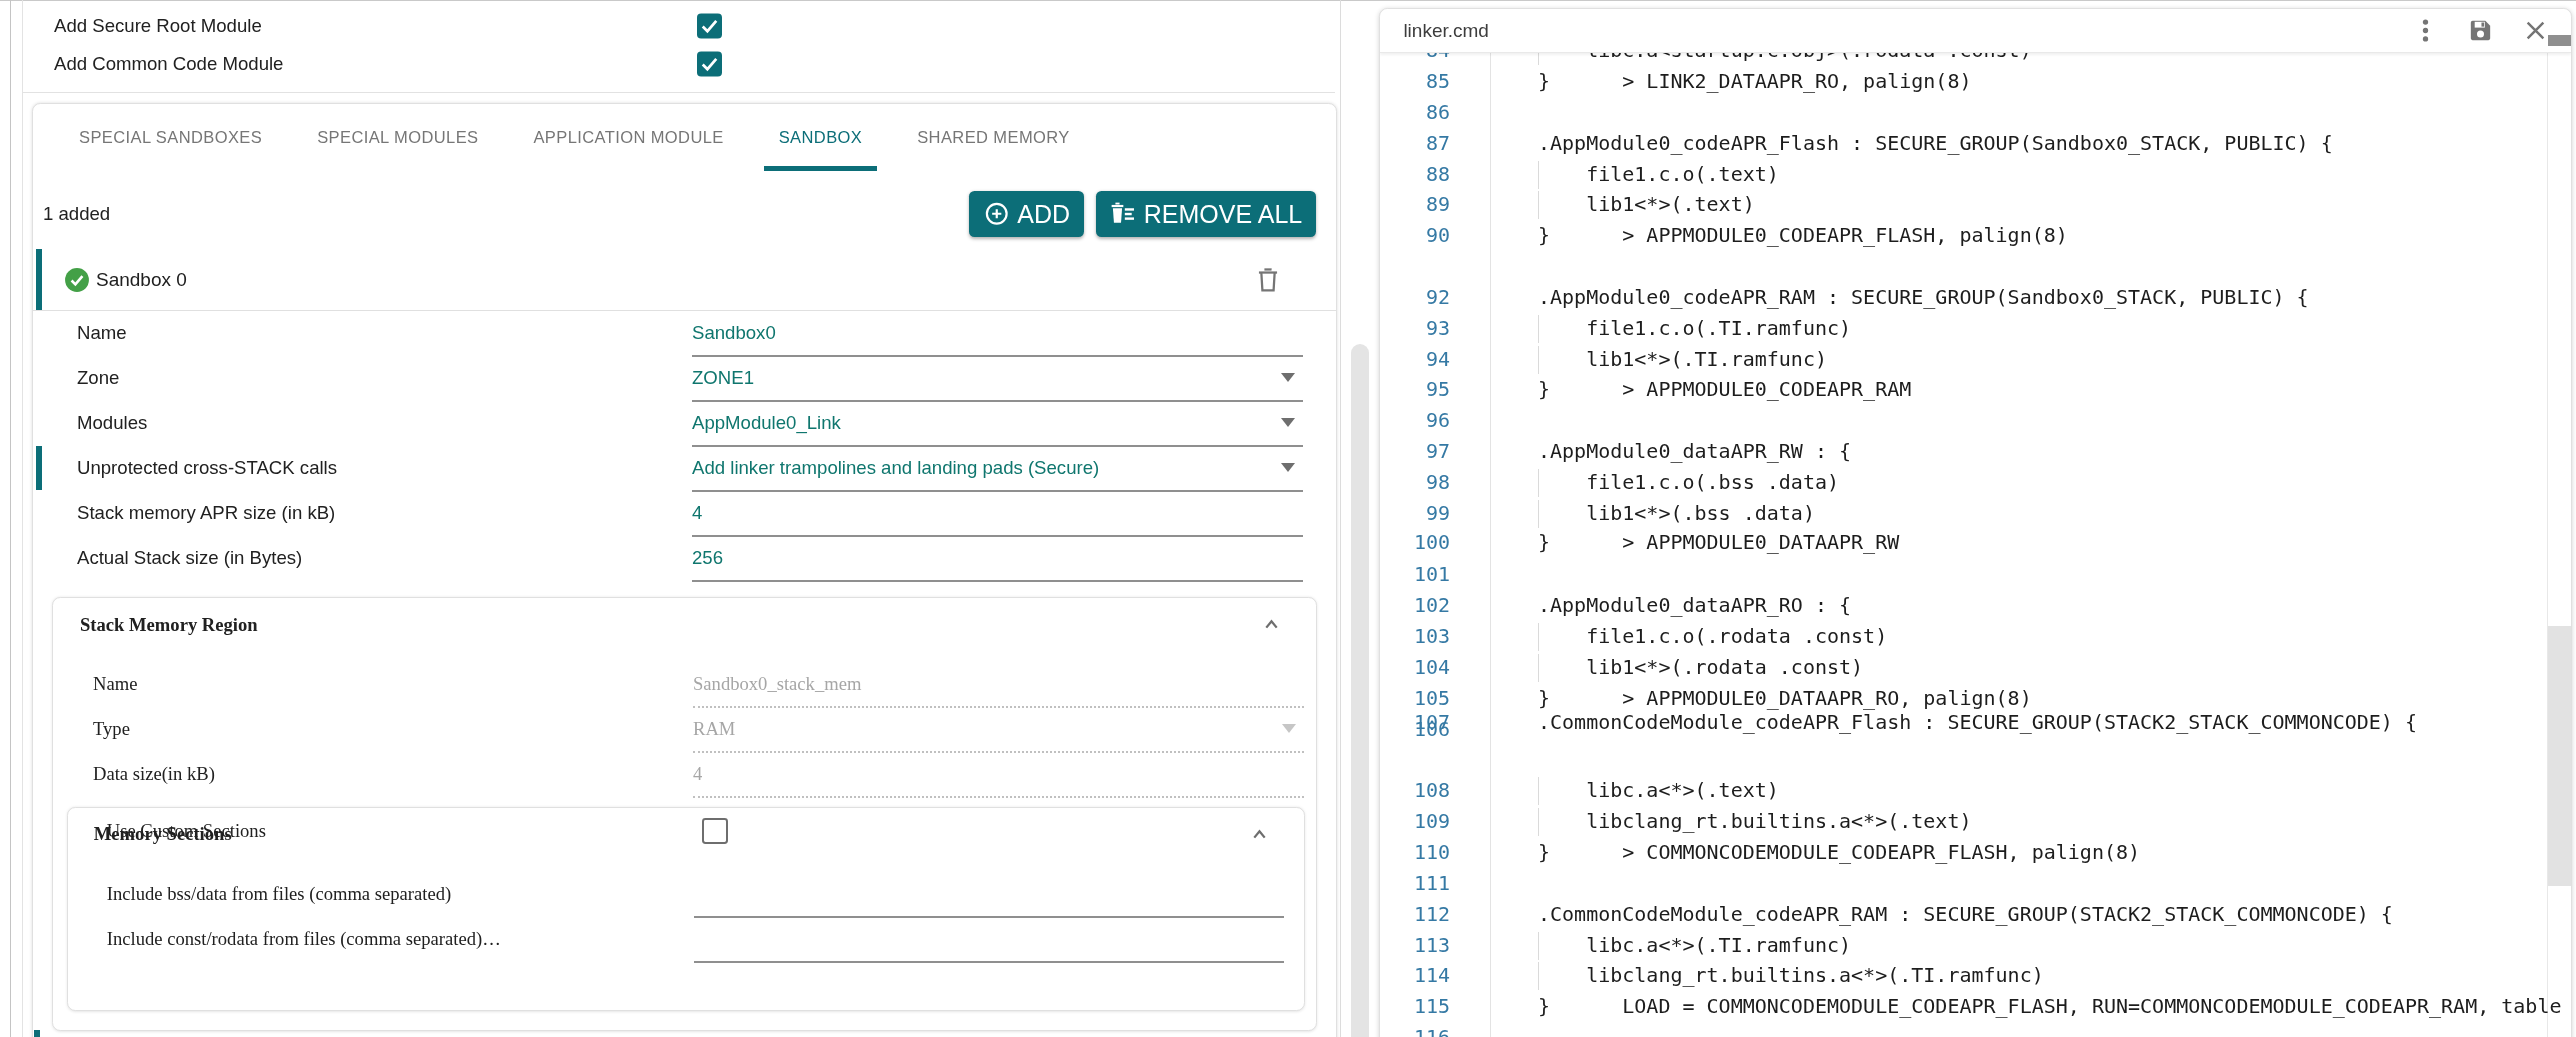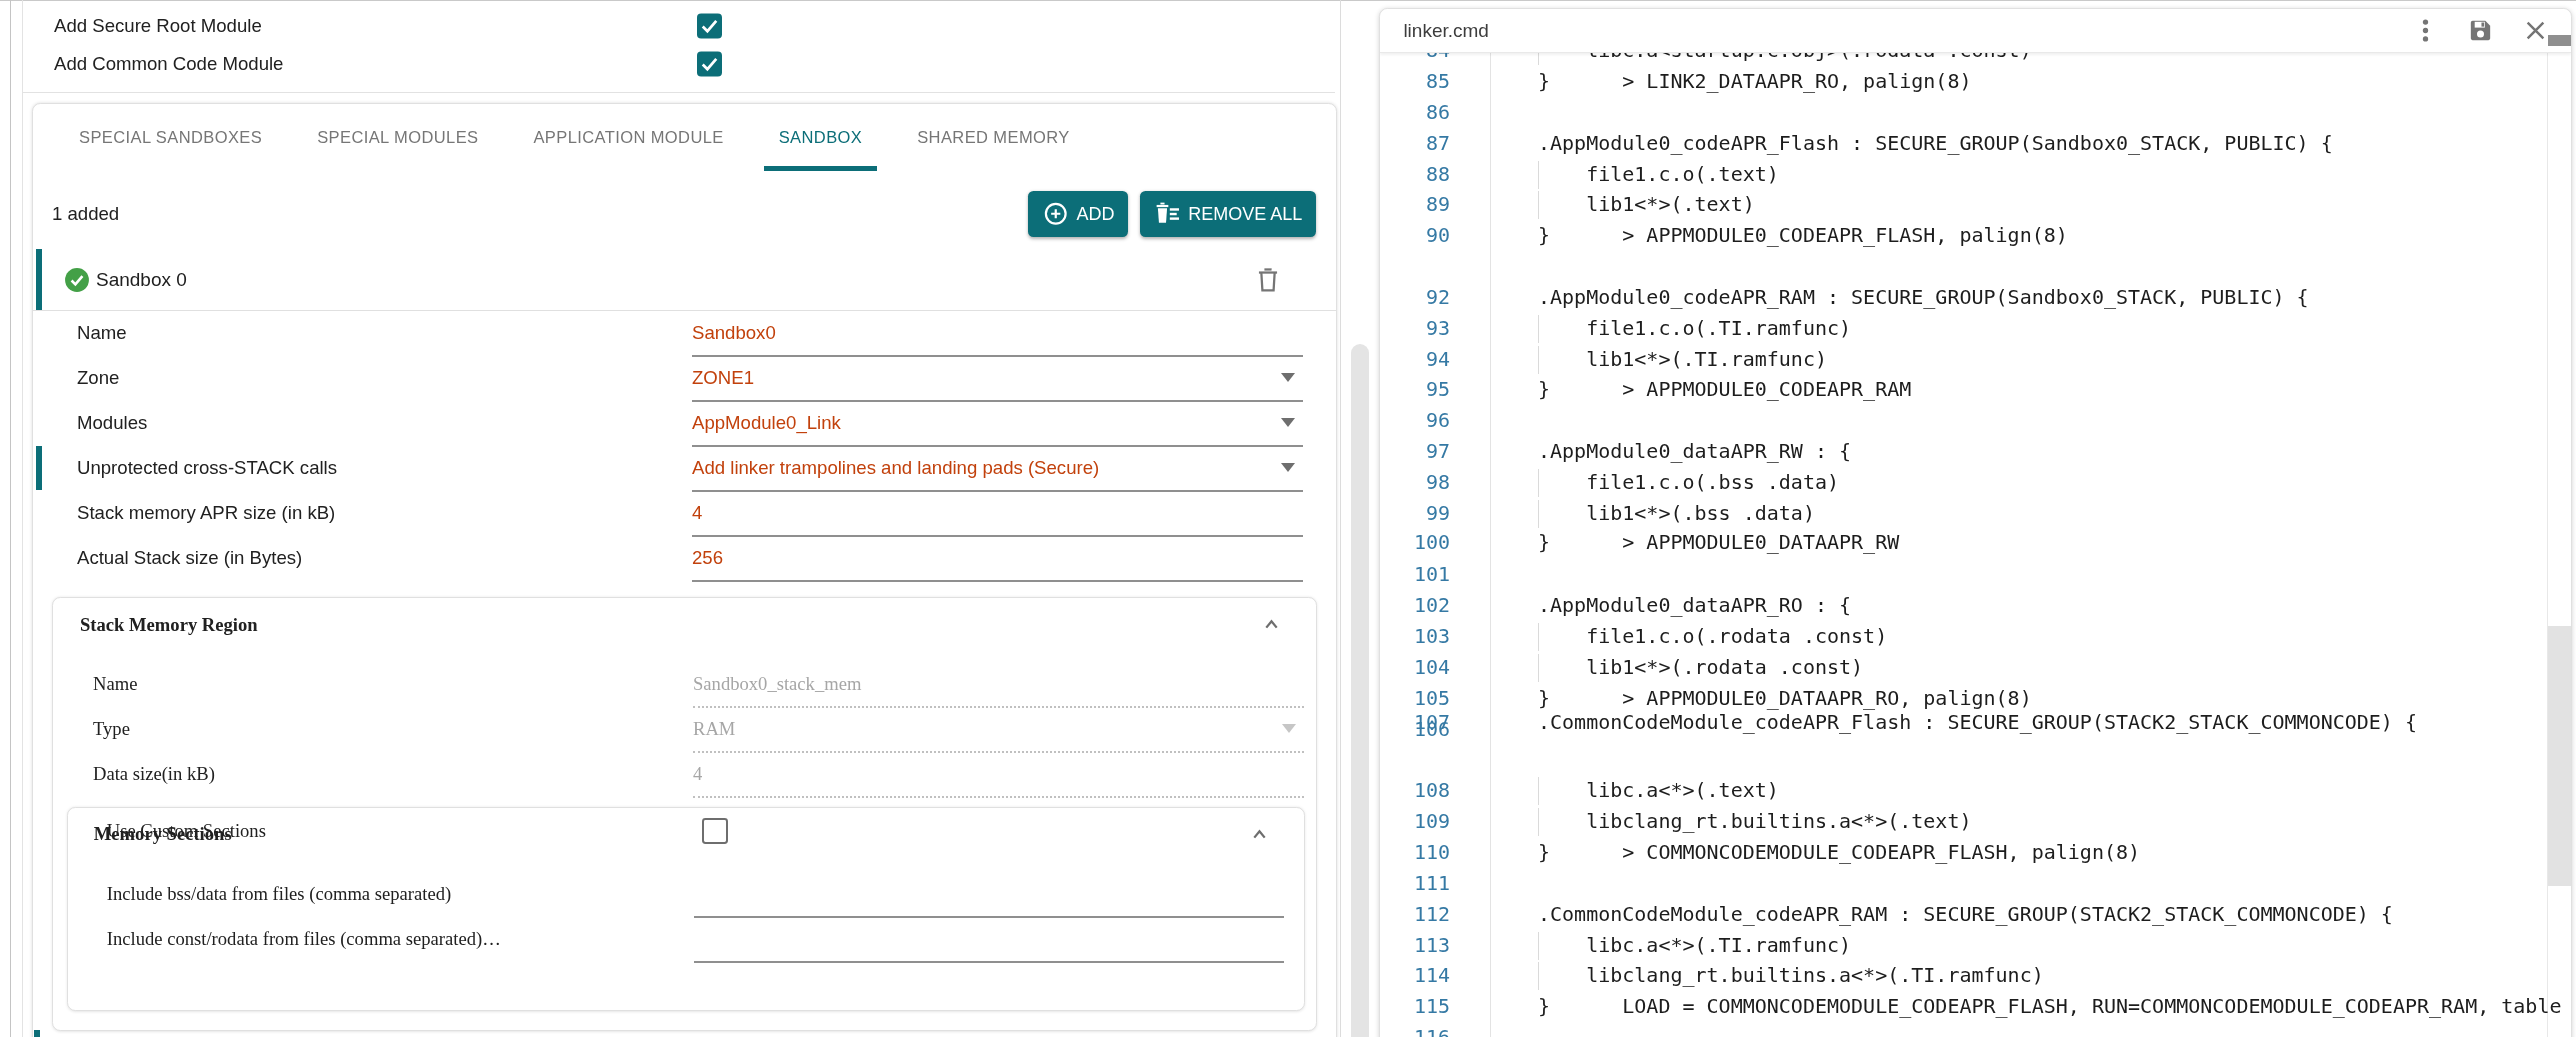--- a/index.html
+++ b/index.html
@@ -23,40 +23,40 @@
 
   
   #card{position:absolute;left:32px;top:103px;width:1303px;height:978px;border:1.4px solid #e0e0e0;
         border-radius:8.3px;background:#fff;box-shadow:0 0.7px 3.4px rgba(0,0,0,0.14);}
   #tabbar{position:absolute;left:31px;top:0;height:67px;display:flex;gap:25px;}
   .tab{position:relative;display:flex;align-items:center;padding:0 15px;font-size:16.5px;
        letter-spacing:0.4px;color:#767676;cursor:pointer;}
   .tab.active{color:var(--accent);}
   .tab.active::after{content:"";position:absolute;left:0;right:0;bottom:0;height:4.8px;background:var(--accent);}
 
-  .addedrow{position:absolute;left:19px;top:87px;height:46px;display:flex;align-items:center;font-size:18.6px;color:#212121;}
+  .addedrow{position:absolute;left:10px;top:87px;height:46px;display:flex;align-items:center;font-size:18.6px;color:#212121;}
   .btnrow{position:absolute;right:20px;top:87px;height:46px;display:flex;gap:11.7px;}
   .btn{display:flex;align-items:center;gap:6.9px;padding:0 13.8px;background:var(--accent);border:none;
-       border-radius:5.5px;color:#fff;font-size:18px;font-family:inherit;box-shadow:0 1.4px 3.4px rgba(0,0,0,0.3);cursor:pointer;}
+       border-radius:5.5px;color:#fff;font-size:25px;font-family:inherit;box-shadow:0 1.4px 3.4px rgba(0,0,0,0.3);cursor:pointer;}
   .btn svg{width:27.5px;height:27.5px;display:block;}
 
   .inst{position:absolute;left:0;top:145px;width:100%;height:61px;border-bottom:1.4px solid #e0e0e0;cursor:pointer;}
   .instbar{position:absolute;left:2.8px;top:0;width:6.2px;height:100%;background:var(--accent);}
   .instchk{position:absolute;left:31px;top:50%;transform:translateY(-50%);width:26px;height:26px;}
   .instchk svg{width:26px;height:26px;display:block;}
   .insttitle{position:absolute;left:63px;top:50%;transform:translateY(-50%);font-size:19px;color:#212121;}
   .itrash{position:absolute;right:52px;top:50%;transform:translateY(-50%);width:32px;height:32px;background:none;border:none;padding:0;cursor:pointer;}
   .itrash svg{width:32px;height:32px;display:block;}
 
   
   #fields{position:absolute;left:0;top:206px;width:100%;}
   .frow{position:relative;height:45px;}
   .flabel{position:absolute;left:44px;top:50%;transform:translateY(-50%);font-size:18.6px;color:#212121;white-space:nowrap;}
   .fvalue{position:absolute;left:659px;right:33px;top:0;height:100%;border-bottom:2.1px solid #8f8f8f;
-          display:flex;align-items:center;font-size:18.6px;color:#c2410c;}
+          display:flex;align-items:center;font-size:18.6px;color:#0f766e;}
   .modbar{position:absolute;left:2.8px;top:0.7px;width:6.2px;height:44px;background:var(--accent);}
   .arr{position:absolute;right:8.3px;top:50%;margin-top:-4.1px;width:0;height:0;
        border-left:7.6px solid transparent;border-right:7.6px solid transparent;border-top:9px solid #6e6e6e;}
 
   
   .panel{position:absolute;border:1.4px solid #e0e0e0;border-radius:8.3px;background:#fff;box-shadow:0 0.7px 2.8px rgba(0,0,0,0.10);}
   #smr{left:19px;top:493px;width:1263px;height:432px;font-family:Liberation Serif, serif;}
   .ptitle{position:absolute;left:27px;top:0;height:54px;display:flex;align-items:center;
           font-size:18.6px;font-weight:bold;color:#212121;}
   .pchev{position:absolute;right:32px;top:13.8px;width:25px;height:25px;background:none;border:none;padding:0;cursor:pointer;}

